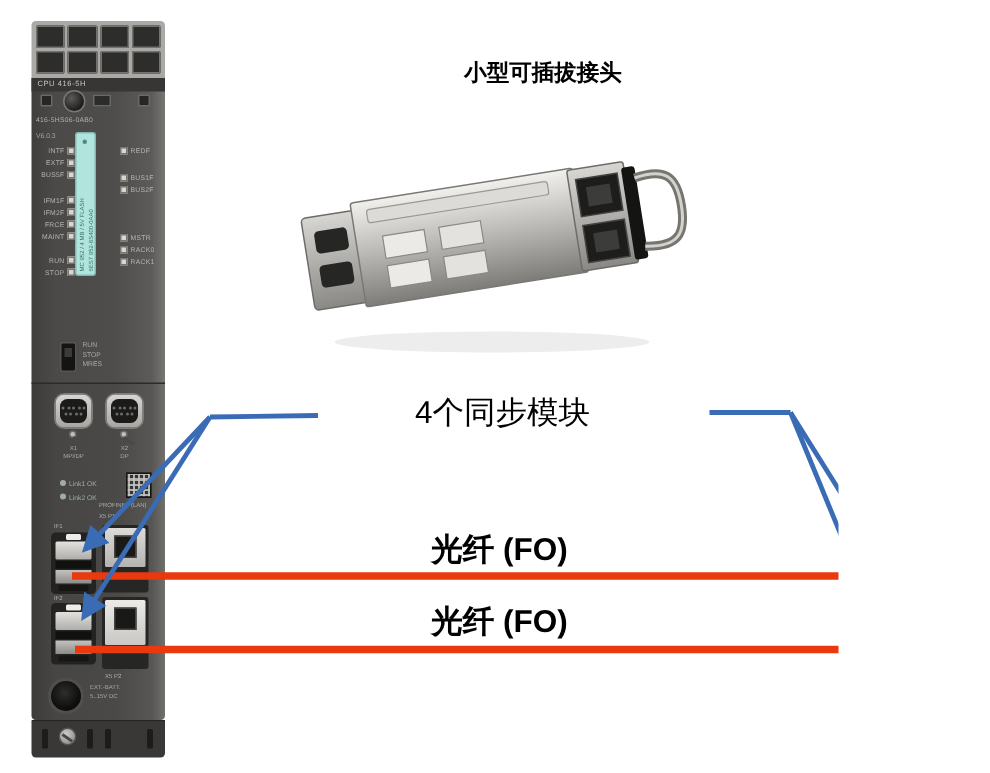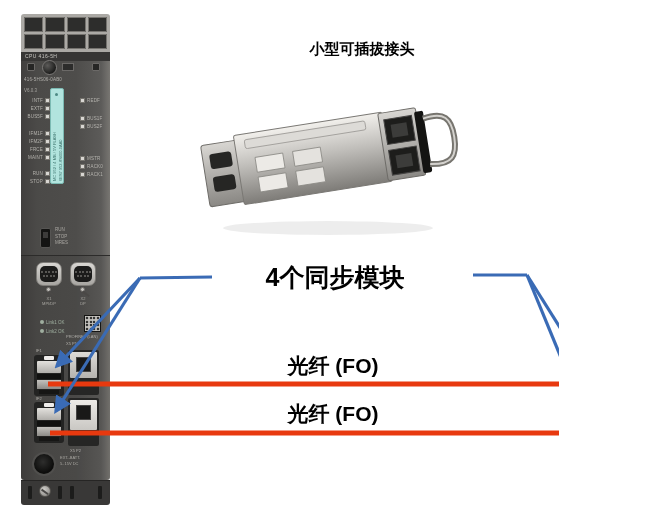--- a/index.html
+++ b/index.html
@@ -83,21 +83,21 @@
                 border-radius:0 0 3px 3px;}
   .slot-mark{top:472px;width:4px;height:13px;background:#1c1c1b;border-radius:1px;}
   .screw{left:21px;top:471px;width:12px;height:12px;border-radius:50%;
          background:radial-gradient(circle at 40% 35%,#cfcdc9,#807e7a);border:1px solid #55534f;}
   .screw:after{content:"";position:absolute;left:1px;top:4.5px;width:8px;height:1.5px;background:#4a4846;
                transform:rotate(35deg);}
   
   .overlay{position:absolute;left:0;top:0;z-index:5;pointer-events:none;}
   .caption{position:absolute;z-index:6;color:#000;}
   .sfp-title{left:262px;top:40px;width:200px;text-align:center;font-size:15px;font-weight:bold;line-height:17px;}
-  .sync-label{left:235px;top:261px;width:200px;text-align:center;font-size:25px;font-weight:bold;}
+  .sync-label{left:235px;top:261px;width:200px;text-align:center;font-size:21px;font-weight:normal;}
   .fo-label{width:200px;text-align:center;font-size:21px;font-weight:bold;}
   .fo-top{left:233px;top:352px;}
   .fo-bottom{left:233px;top:400px;}
   .sfp-photo{position:absolute;left:198px;top:76px;z-index:2;}
 </style>
 </head>
 <body>
 
 <div class="canvas">
 

